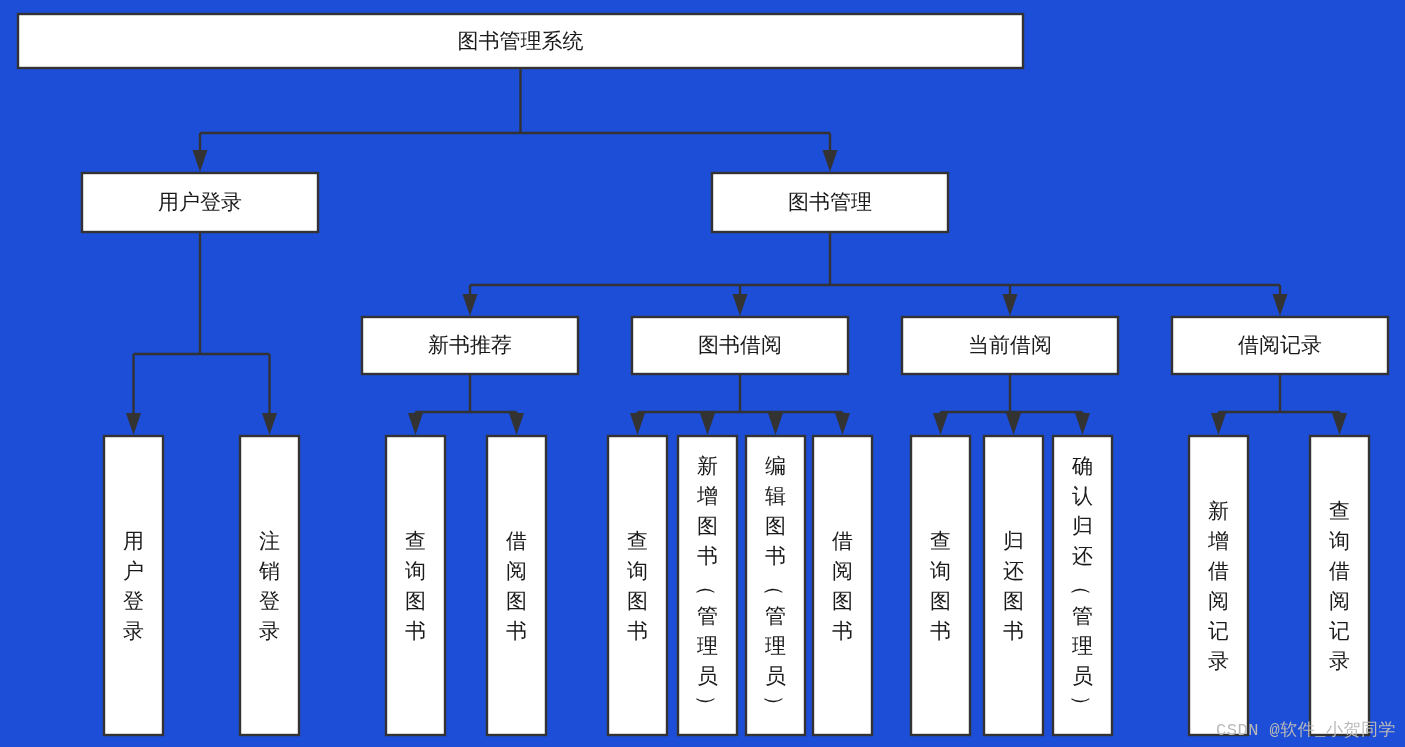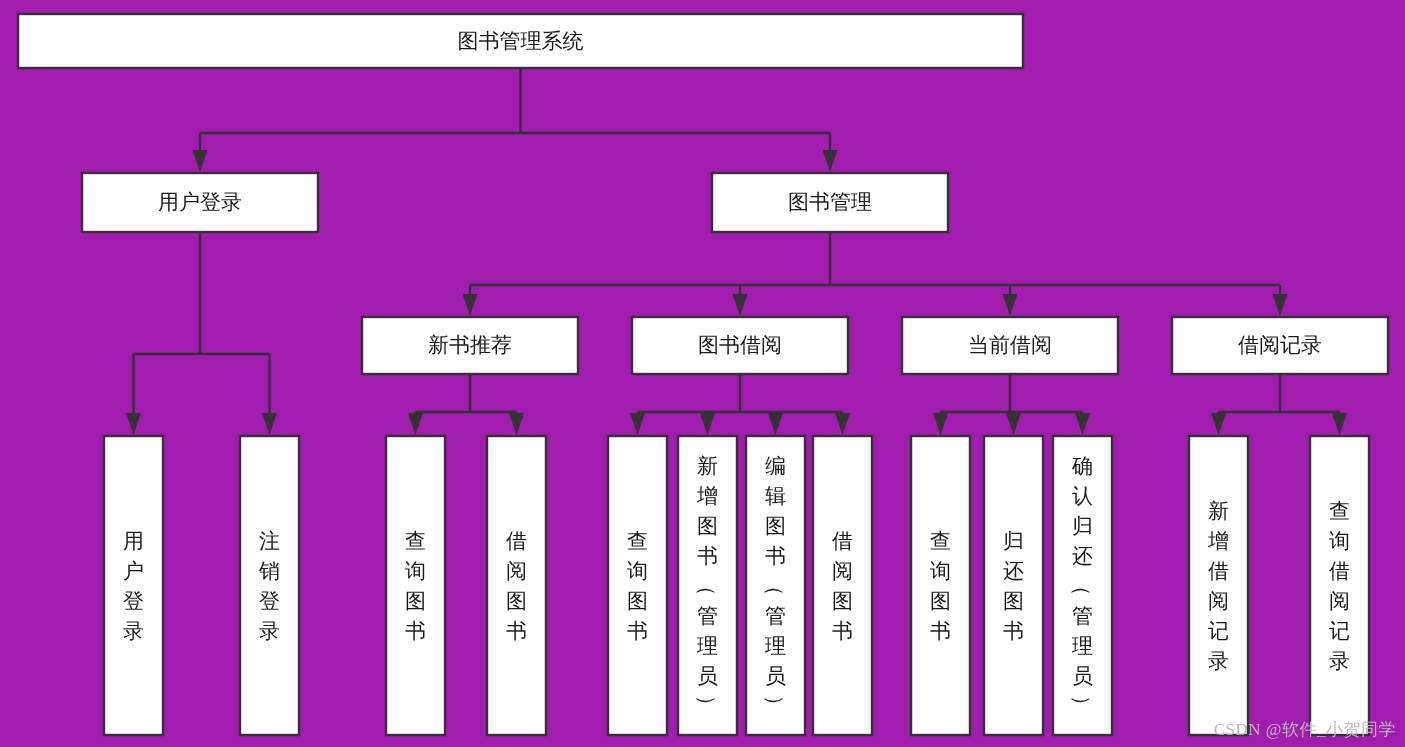--- a/index.html
+++ b/index.html
@@ -10,21 +10,21 @@
   body {
     width: 1405px;
     height: 747px;
     font-family: "Liberation Sans", "DejaVu Sans", sans-serif;
     overflow: hidden;
   }
   #diagram-root {
     position: relative;
     width: 1405px;
     height: 747px;
-    background: #a21caf;
+    background: #1d4ed8;
   }
   svg#tree-svg {
     position: absolute;
     left: 0;
     top: 0;
     width: 1405px;
     height: 747px;
     display: block;
   }
   .node-box {
@@ -46,21 +46,21 @@
     font-family: "Liberation Sans", "DejaVu Sans", sans-serif;
     font-size: 21px;
     fill: #1a1a1a;
     text-anchor: middle;
     dominant-baseline: middle;
   }
   .watermark {
     position: absolute;
     right: 9px;
     bottom: 6px;
-    font-family: Liberation Serif, serif;
+    font-family: Liberation Mono, monospace;
     font-size: 17px;
     color: #b9b9b9;
     white-space: nowrap;
     pointer-events: none;
     letter-spacing: 0.5px;
   }
 </style>
 </head>
 <body>
 

